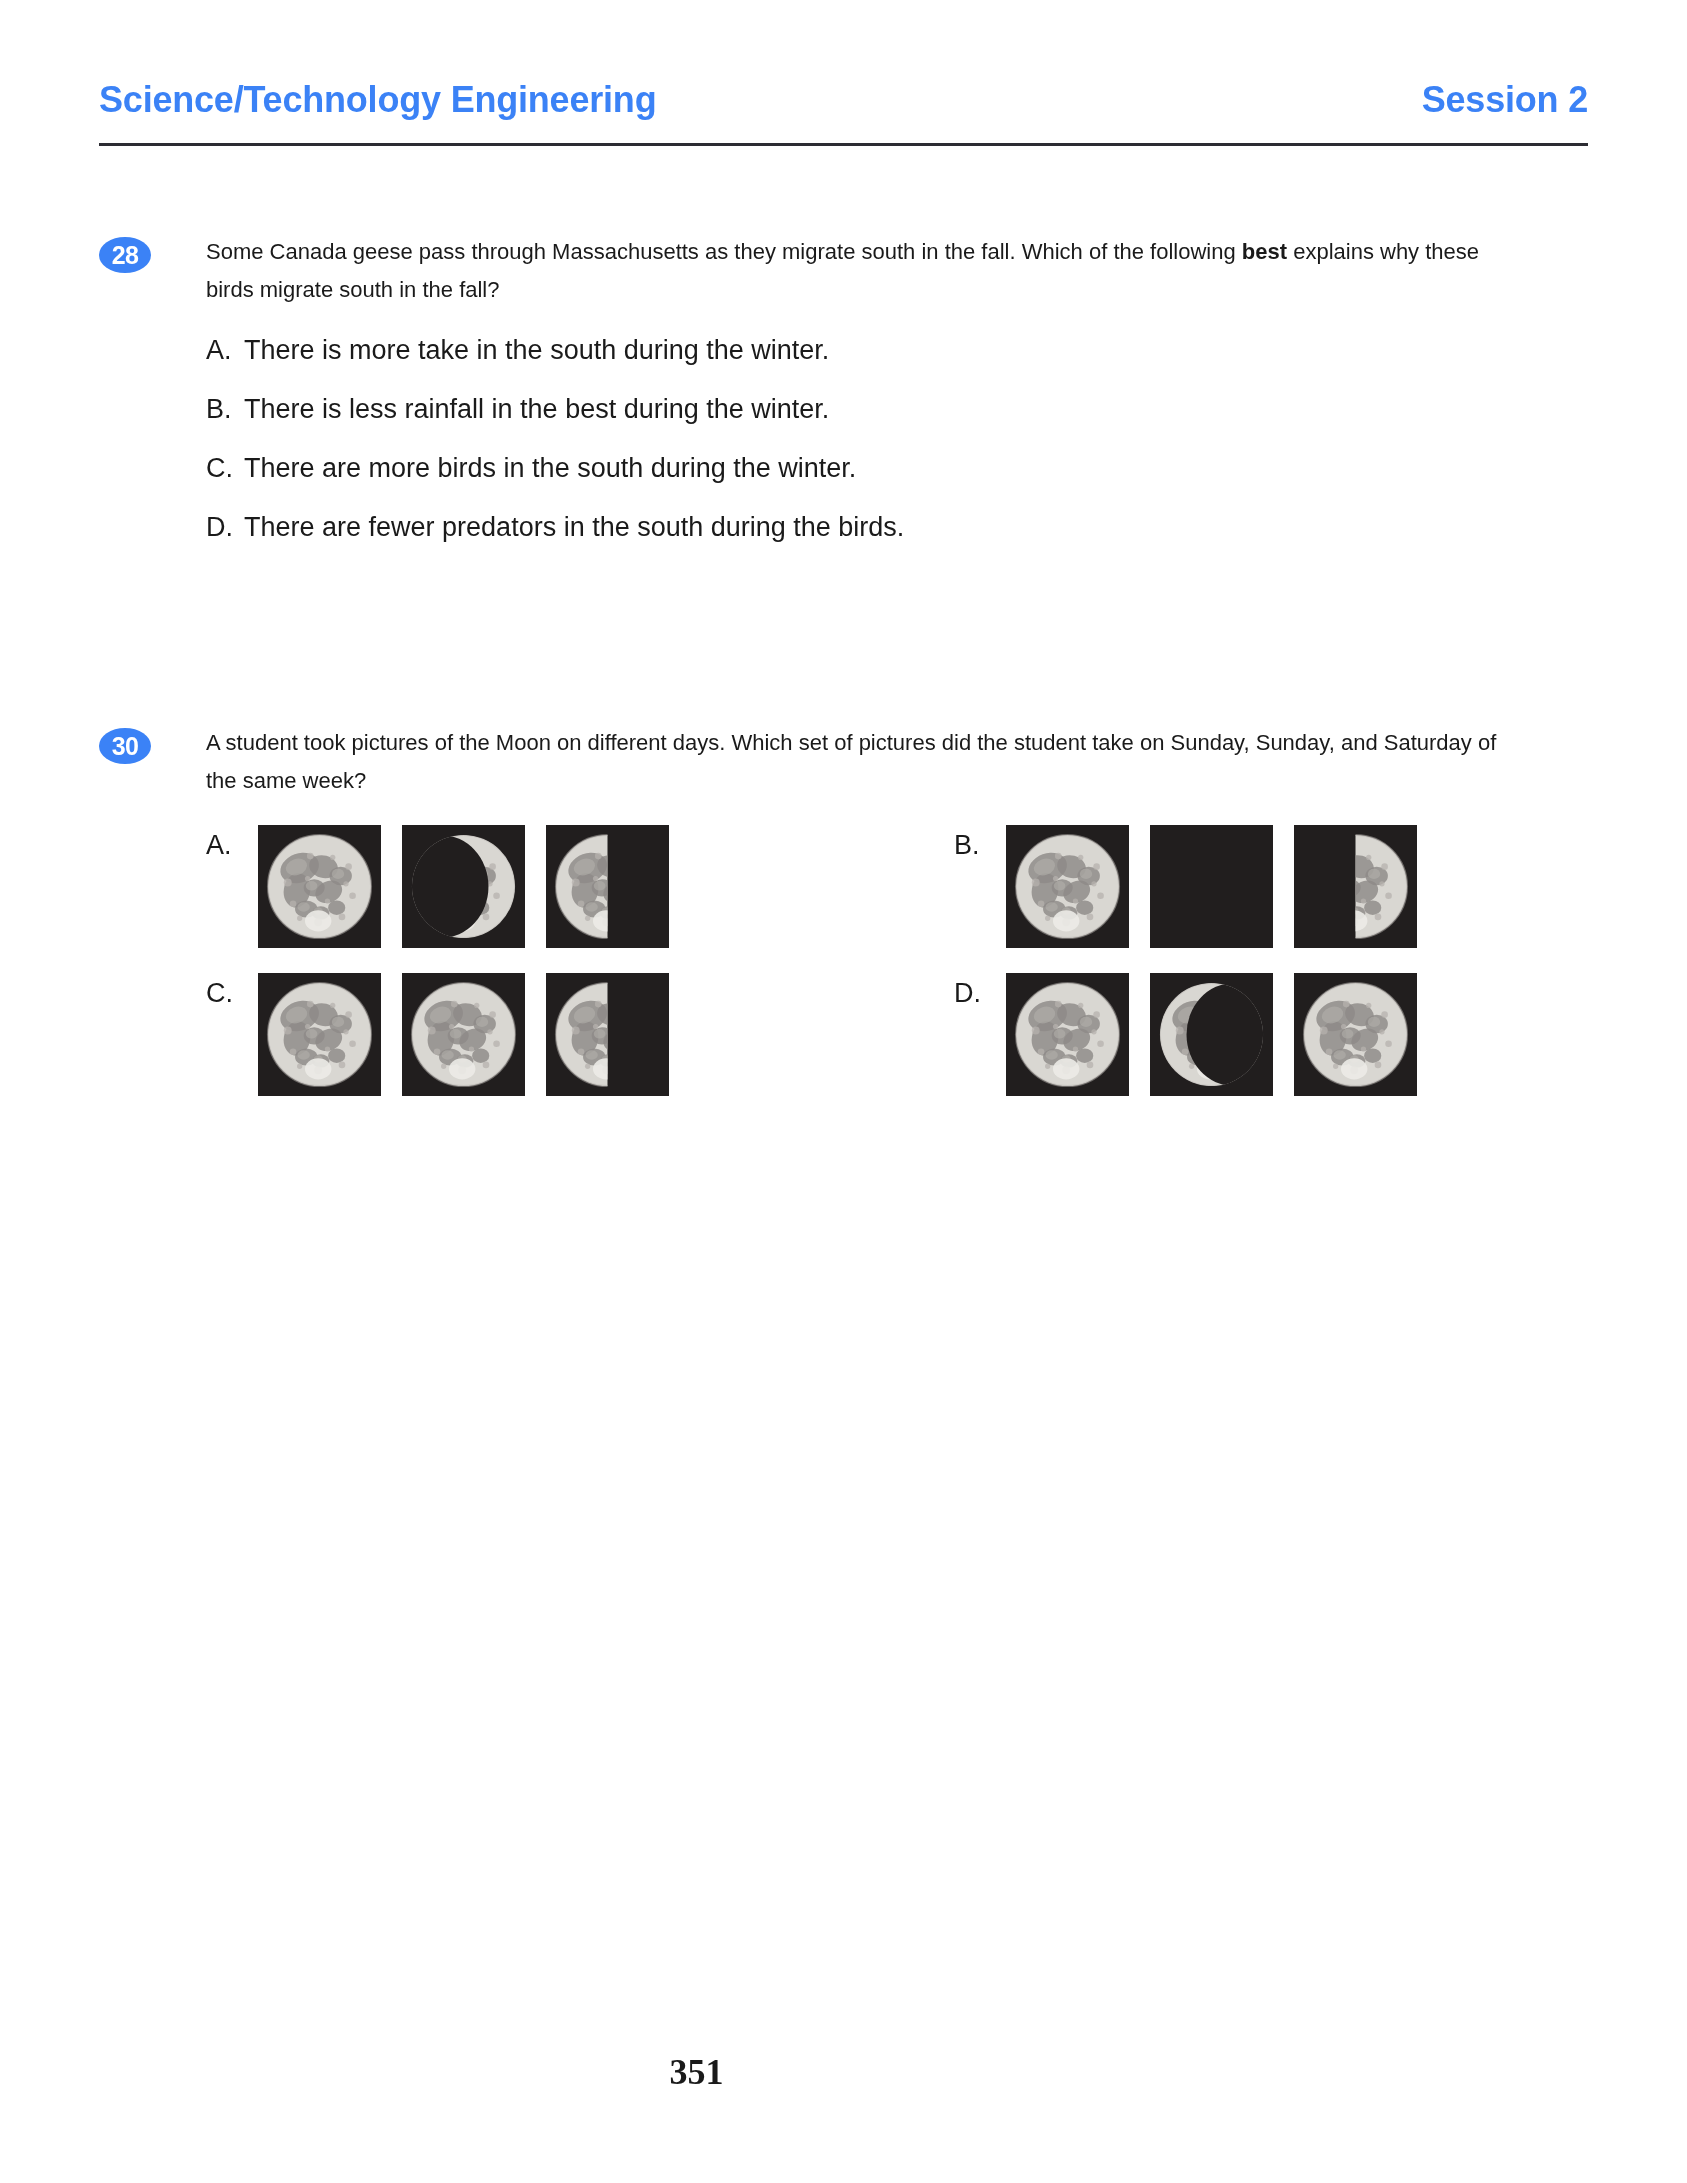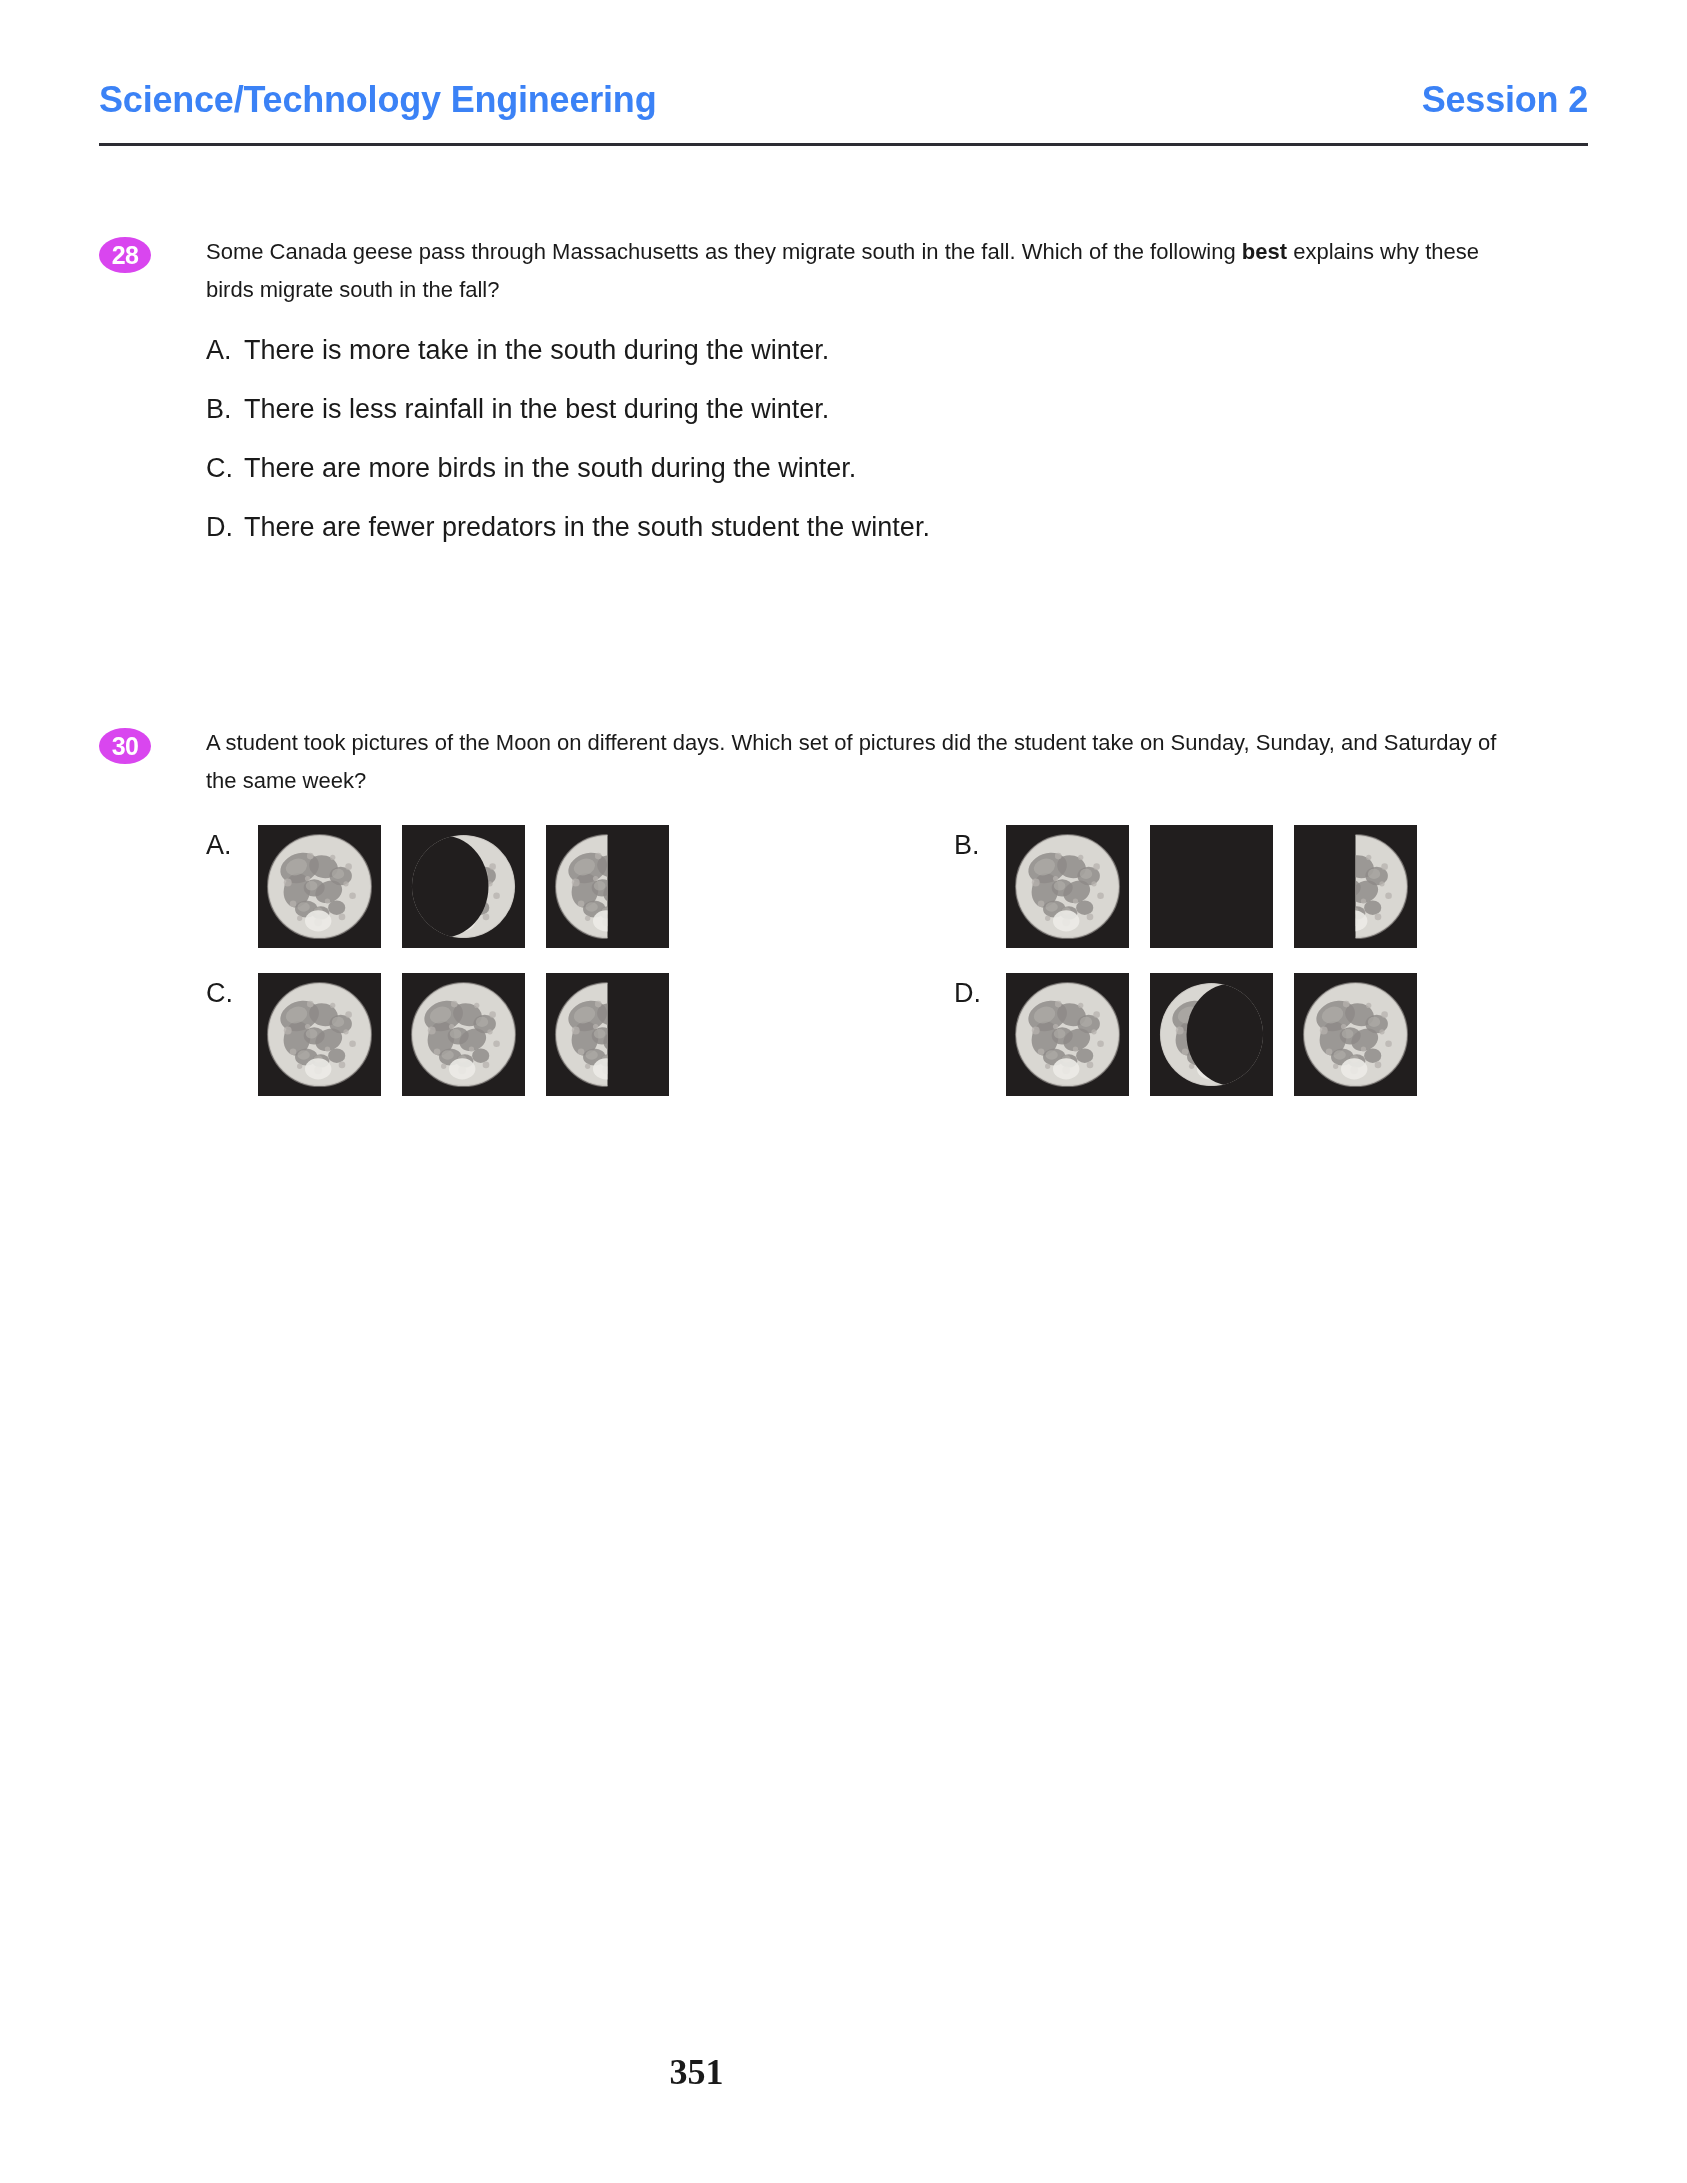--- a/index.html
+++ b/index.html
@@ -56,21 +56,21 @@
   #question-28 { top: 233px; }
   #question-30 { top: 724px; }
 
   .q-badge {
     position: absolute;
     left: 0;
     top: 4px;
     width: 52px;
     height: 36px;
     border-radius: 50%;
-    background: #d946ef;
+    background: #3b82f6;
     color: #ffffff;
     font-size: 25px;
     font-weight: bold;
     line-height: 36px;
     text-align: center;
     letter-spacing: -0.7px;
     font-stretch: condensed;
     box-sizing: border-box;
   }
 
@@ -177,21 +177,21 @@
       <div class="option-text">
         <span class="opt-letter">B.</span>
         <span class="opt-body">There is less rainfall in the best during the winter.</span>
       </div>
       <div class="option-text">
         <span class="opt-letter">C.</span>
         <span class="opt-body">There are more birds in the south during the winter.</span>
       </div>
       <div class="option-text">
         <span class="opt-letter">D.</span>
-        <span class="opt-body">There are fewer predators in the south student the winter.</span>
+        <span class="opt-body">There are fewer predators in the south during the birds.</span>
       </div>
     </div>
   </div>
 </div>
 
 <div class="question" id="question-30">
   <div class="q-badge">30</div>
   <div class="q-body">
     <div class="q-stem">A student took pictures of the Moon on different days. Which set of pictures did the student take on Sunday, Sunday, and Saturday of the same week?</div>
 

